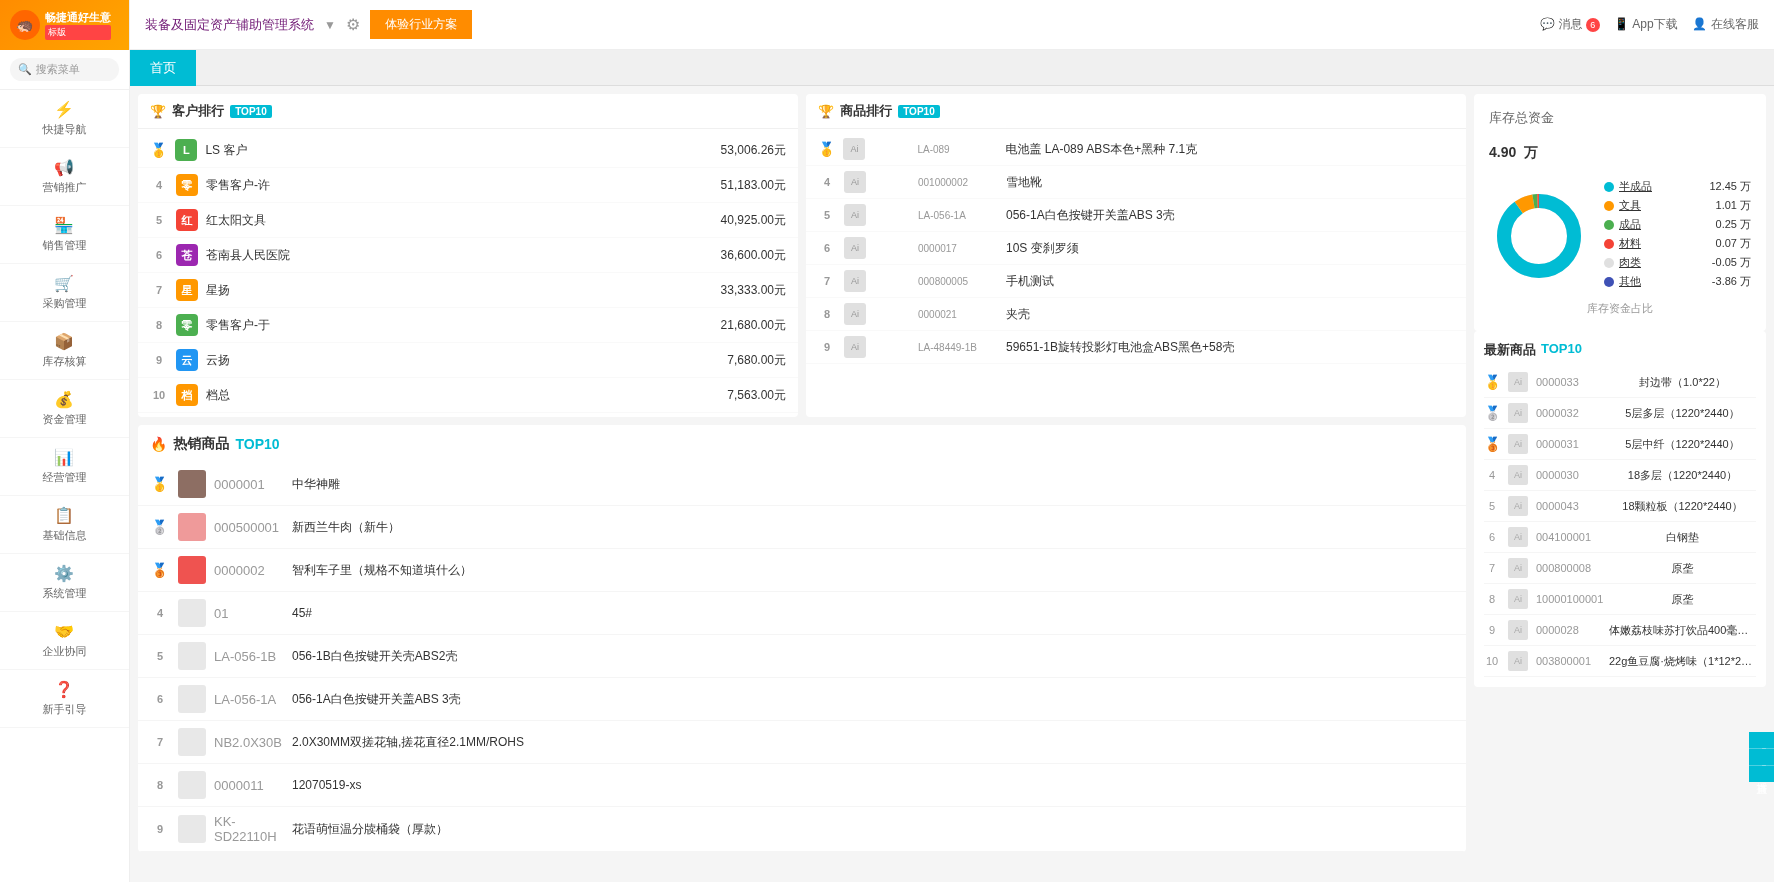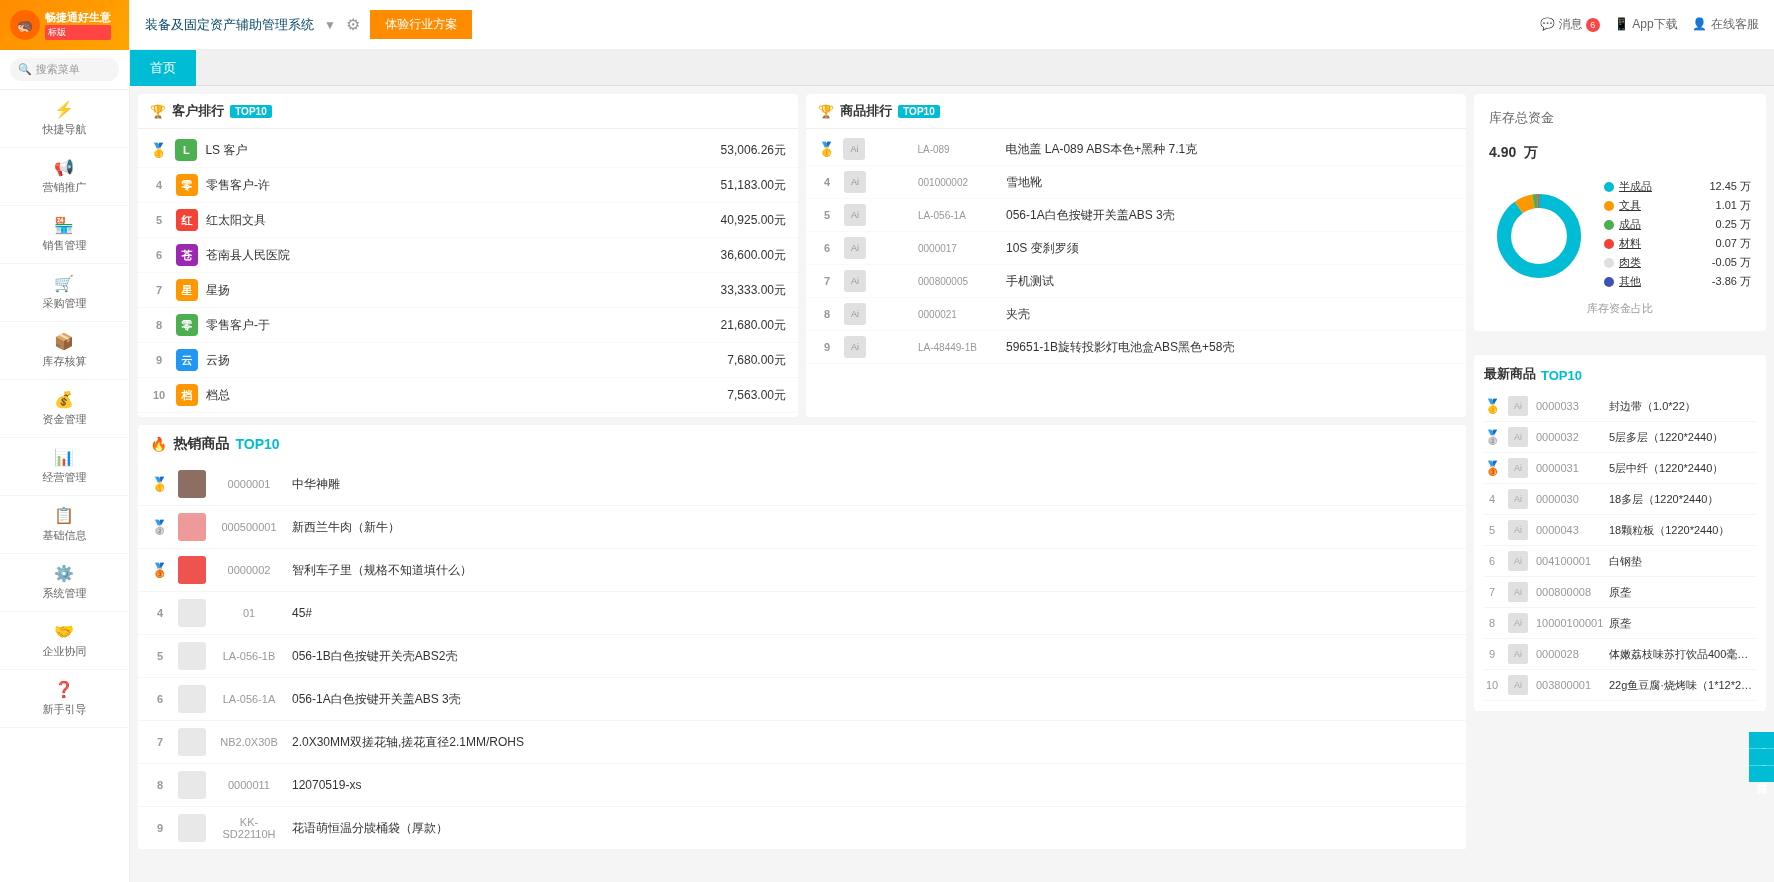--- a/index.html
+++ b/index.html
@@ -57,21 +57,21 @@
     
     .topbar {
       background: #fff;
       display: flex;
       align-items: center;
       padding: 0 15px;
       height: 50px;
       border-bottom: 1px solid #eee;
       gap: 10px;
     }
-    .topbar-title { font-size: 13px; color: #0c4a6e; flex: 0 0 auto; }
+    .topbar-title { font-size: 13px; color: #701a75; flex: 0 0 auto; }
     .topbar-dropdown { color: #999; font-size: 12px; cursor: pointer; }
     .topbar-gear { color: #999; font-size: 16px; cursor: pointer; }
     .topbar-btn {
       background: #ff8c00;
       color: #fff;
       border: none;
       padding: 6px 15px;
       border-radius: 0;
       font-size: 12px;
       cursor: pointer;
@@ -195,30 +195,30 @@
     }
     .hot-item {
       display: flex;
       align-items: center;
       padding: 7px 12px;
       gap: 8px;
       border-bottom: 1px solid #f5f5f5;
     }
     .hot-rank { width: 20px; height: 20px; display: flex; align-items: center; justify-content: center; font-size: 11px; font-weight: bold; flex-shrink: 0; }
     .hot-img { width: 28px; height: 28px; border-radius: 3px; background: #e8e8e8; flex-shrink: 0; display: flex; align-items: center; justify-content: center; overflow: hidden; }
-    .hot-code { font-size: 11px; color: #999; width: 70px; flex-shrink: 0; text-align: center; }
+    .hot-code { font-size: 13px; color: #999; width: 70px; flex-shrink: 0; }
     .hot-name { flex: 1; font-size: 12px; color: #333; }
     
     
     .right-panel {
       width: 300px;
       flex-shrink: 0;
       display: flex;
       flex-direction: column;
-      gap: 24px;
+      gap: 0;
       padding: 8px 8px 24px 0;
       overflow-y: auto;
     }
     .inventory-panel {
       background: #fff;
       border-radius: 4px;
       padding: 15px;
     }
     .inventory-title { font-size: 13px; color: #666; margin-bottom: 5px; }
     .inventory-value { font-size: 28px; font-weight: bold; color: #333; margin-bottom: 15px; }
@@ -237,35 +237,35 @@
       background: #fff;
       border-radius: 4px;
       padding: 10px;
     }
     .newest-header {
       font-size: 13px;
       font-weight: bold;
       color: #333;
       margin-bottom: 8px;
       display: flex;
-      align-items: flex-end;
+      align-items: flex-start;
       gap: 5px;
     }
     .newest-header .top10 { color: #00bcd4; }
     .newest-item {
       display: flex;
       align-items: center;
       padding: 5px 0;
       gap: 8px;
       border-bottom: 1px solid #f5f5f5;
     }
     .newest-rank { width: 16px; font-size: 11px; color: #999; text-align: center; flex-shrink: 0; }
     .newest-img { width: 20px; height: 20px; background: #e0e0e0; border-radius: 2px; flex-shrink: 0; display: flex; align-items: center; justify-content: center; font-size: 9px; color: #aaa; }
     .newest-code { font-size: 11px; color: #999; width: 65px; flex-shrink: 0; }
-    .newest-name { flex: 1; font-size: 11px; color: #333; white-space: nowrap; overflow: hidden; text-overflow: ellipsis; }
+    .newest-name { flex: 1; font-size: 11px; color: #333; white-space: nowrap; overflow: hidden; text-overflow: ellipsis; text-align: center; }
 
     
     .float-service {
       position: fixed;
       right: 0;
       bottom: 100px;
       display: flex;
       flex-direction: column;
       z-index: 100;
     }

